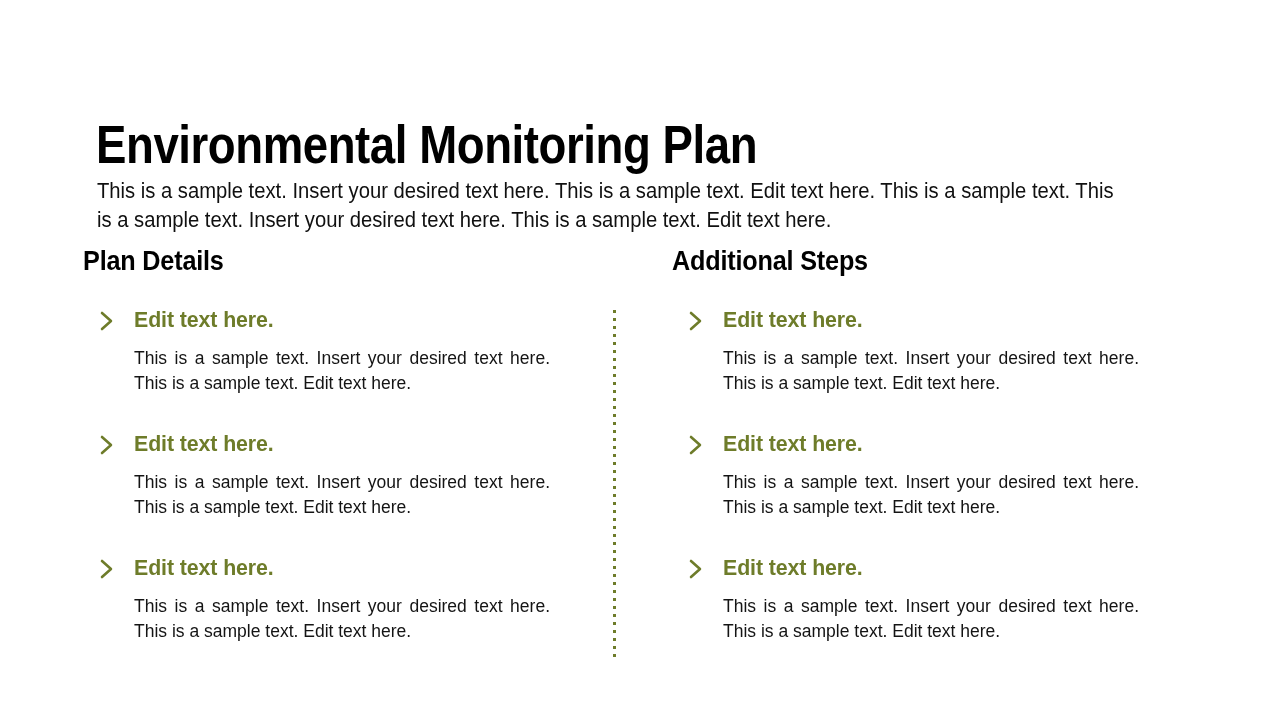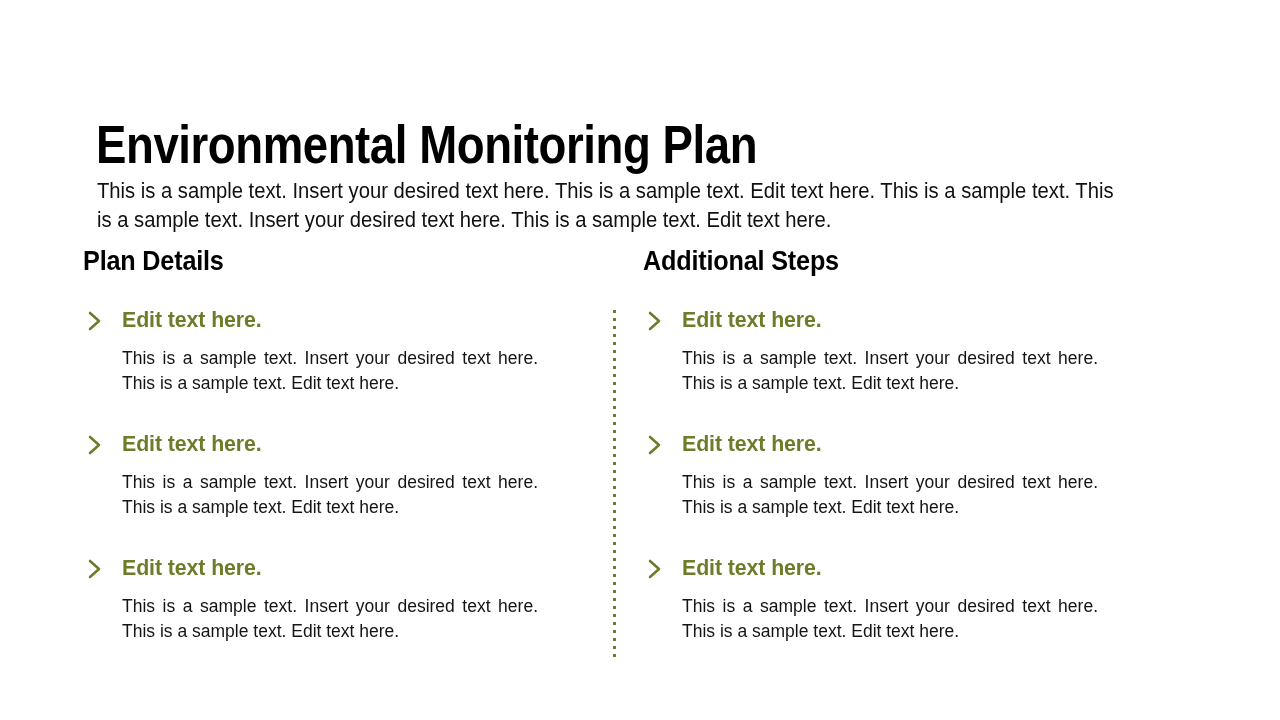--- a/index.html
+++ b/index.html
@@ -51,38 +51,38 @@
     transform-origin: left top;
   }
 
   
   .column {
     position: absolute;
     top: 243px;
     width: 500px;
   }
   .column-left  { left: 83px; }
-  .column-right { left: 643px; }
+  .column-right { left: 672px; }
 
   .column-heading {
     font-size: 28px;
     line-height: 36px;
     font-weight: 700;
     color: #000000;
     letter-spacing: -0.2px;
     transform: scaleX(0.9);
     transform-origin: left center;
     white-space: nowrap;
     margin: 0 0 28px 0;
   }
 
   
   .item-list {
     list-style: none;
-    margin: 0;
+    margin: 12px;
     padding: 0;
   }
   .item {
     position: relative;
     margin-bottom: 35px;
     padding-left: 39px;
   }
   .item:last-child { margin-bottom: 0; }
 
   .chevron-icon {

